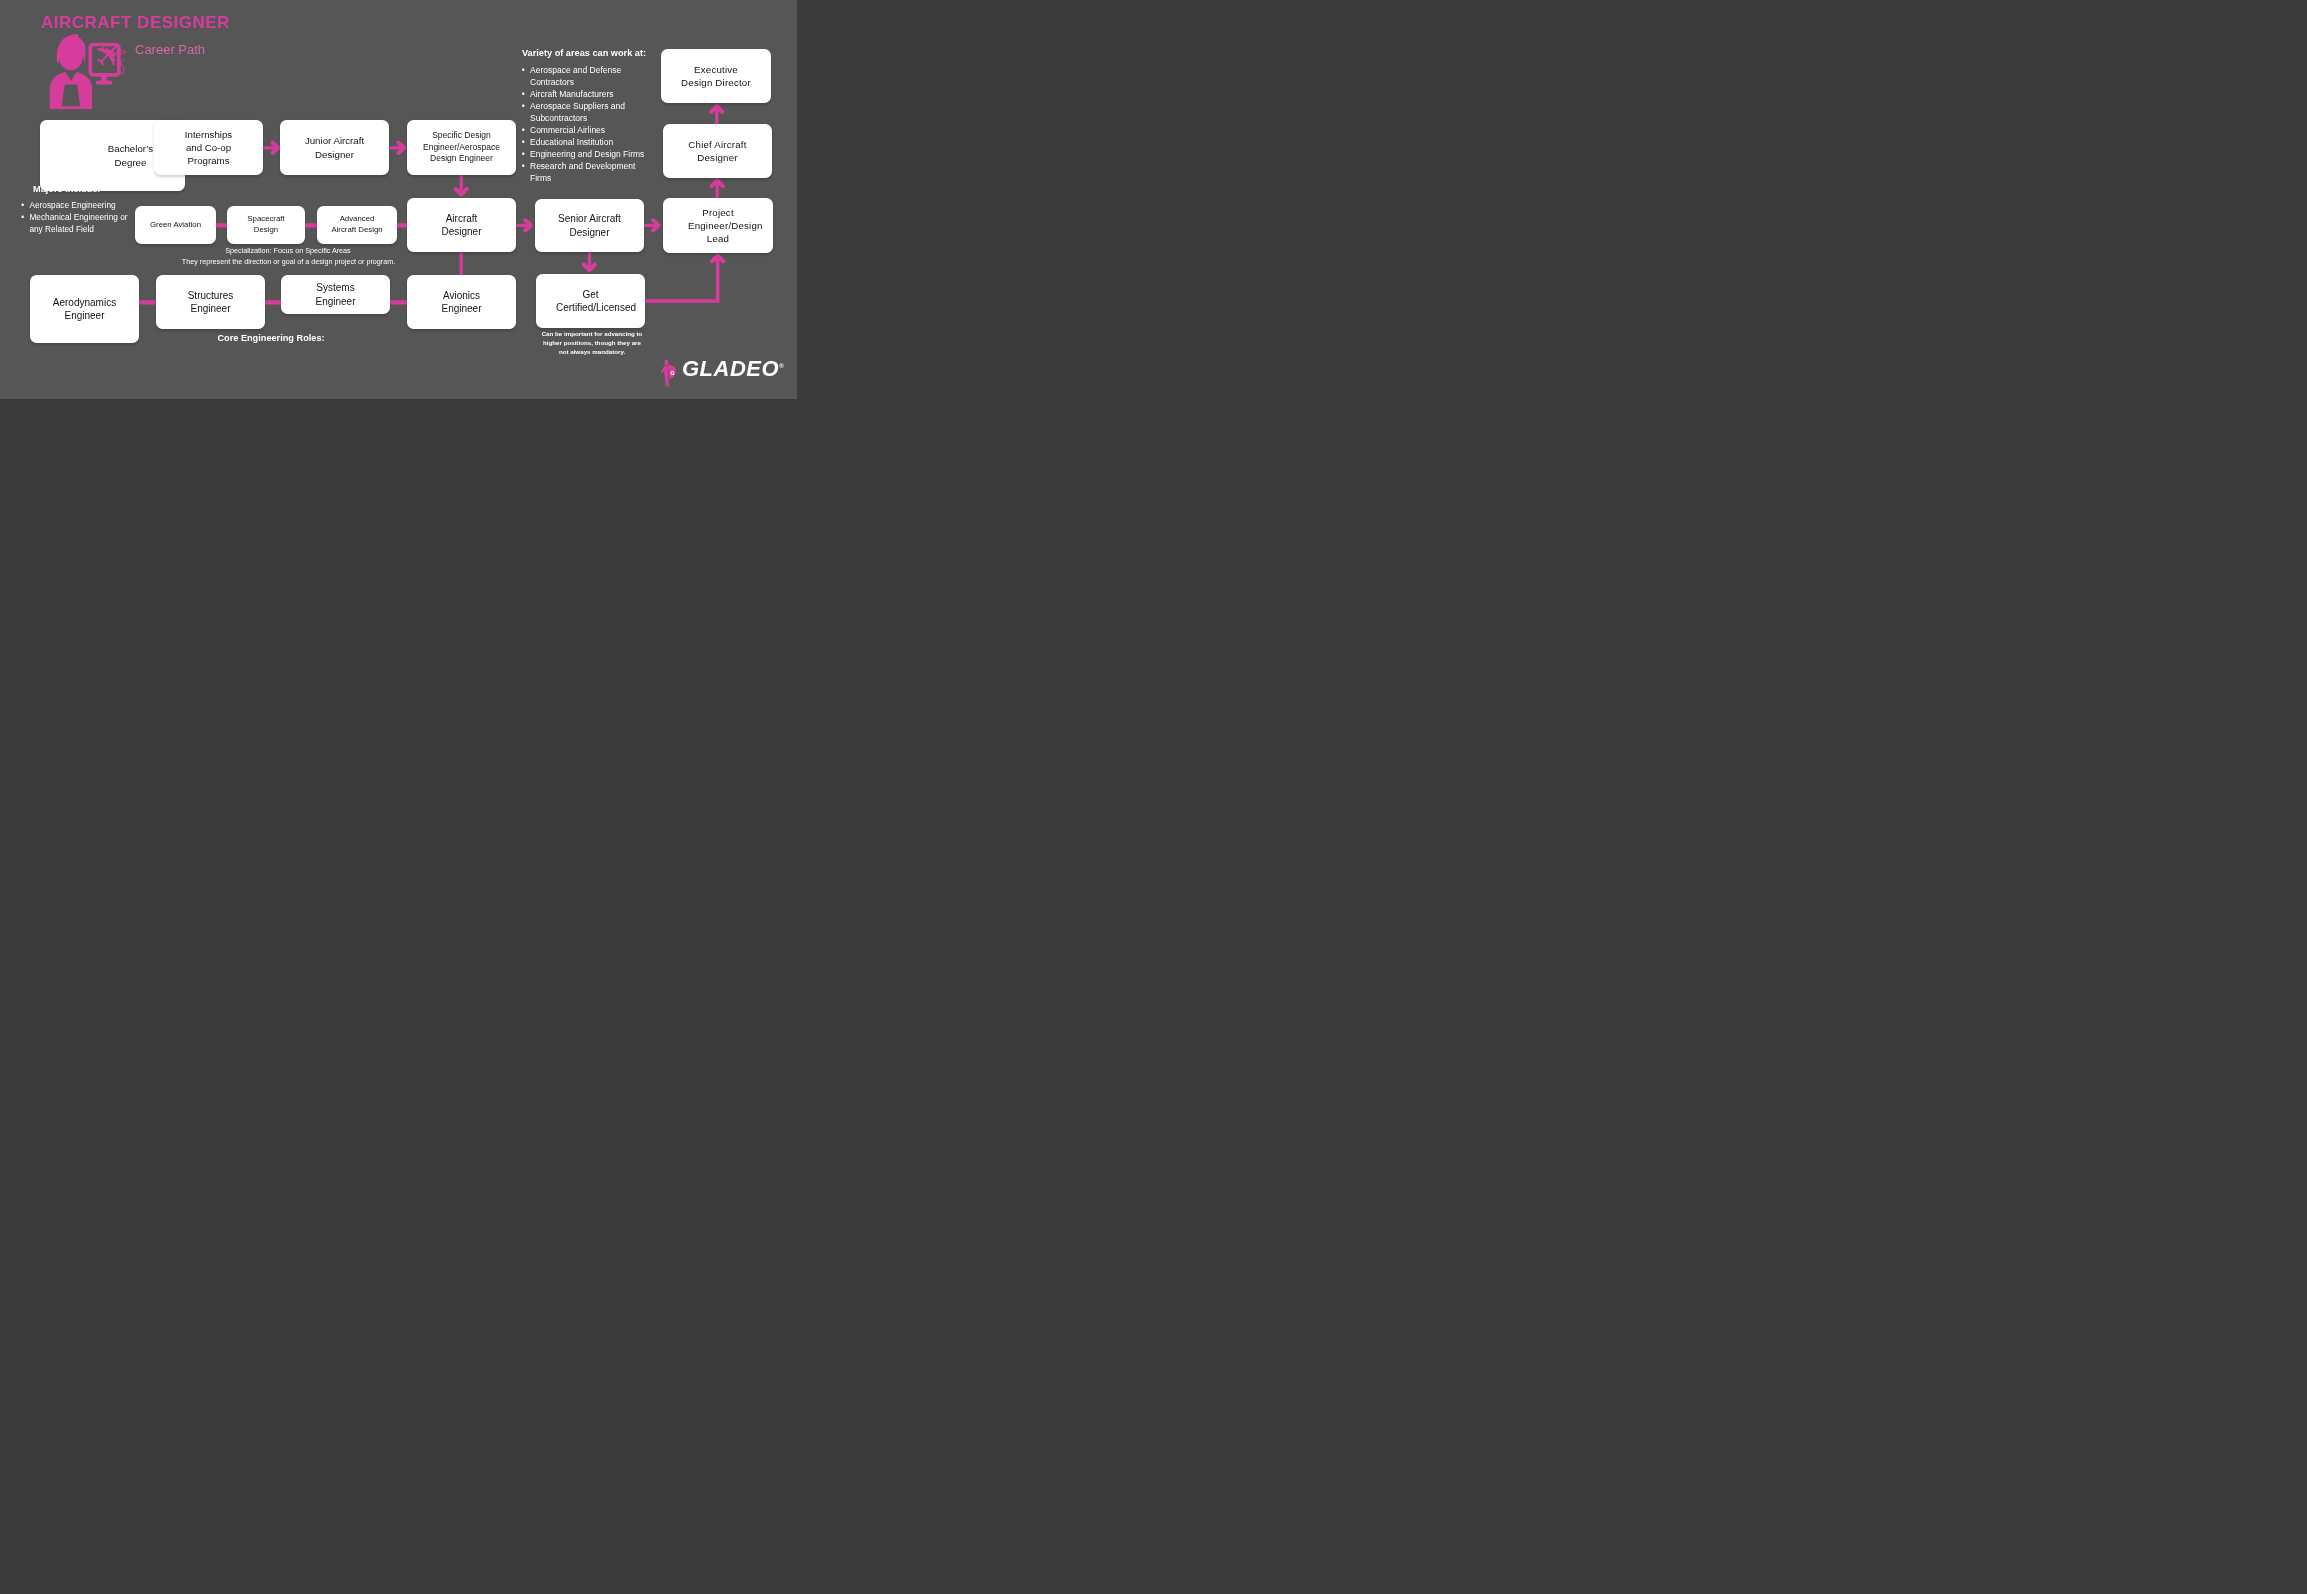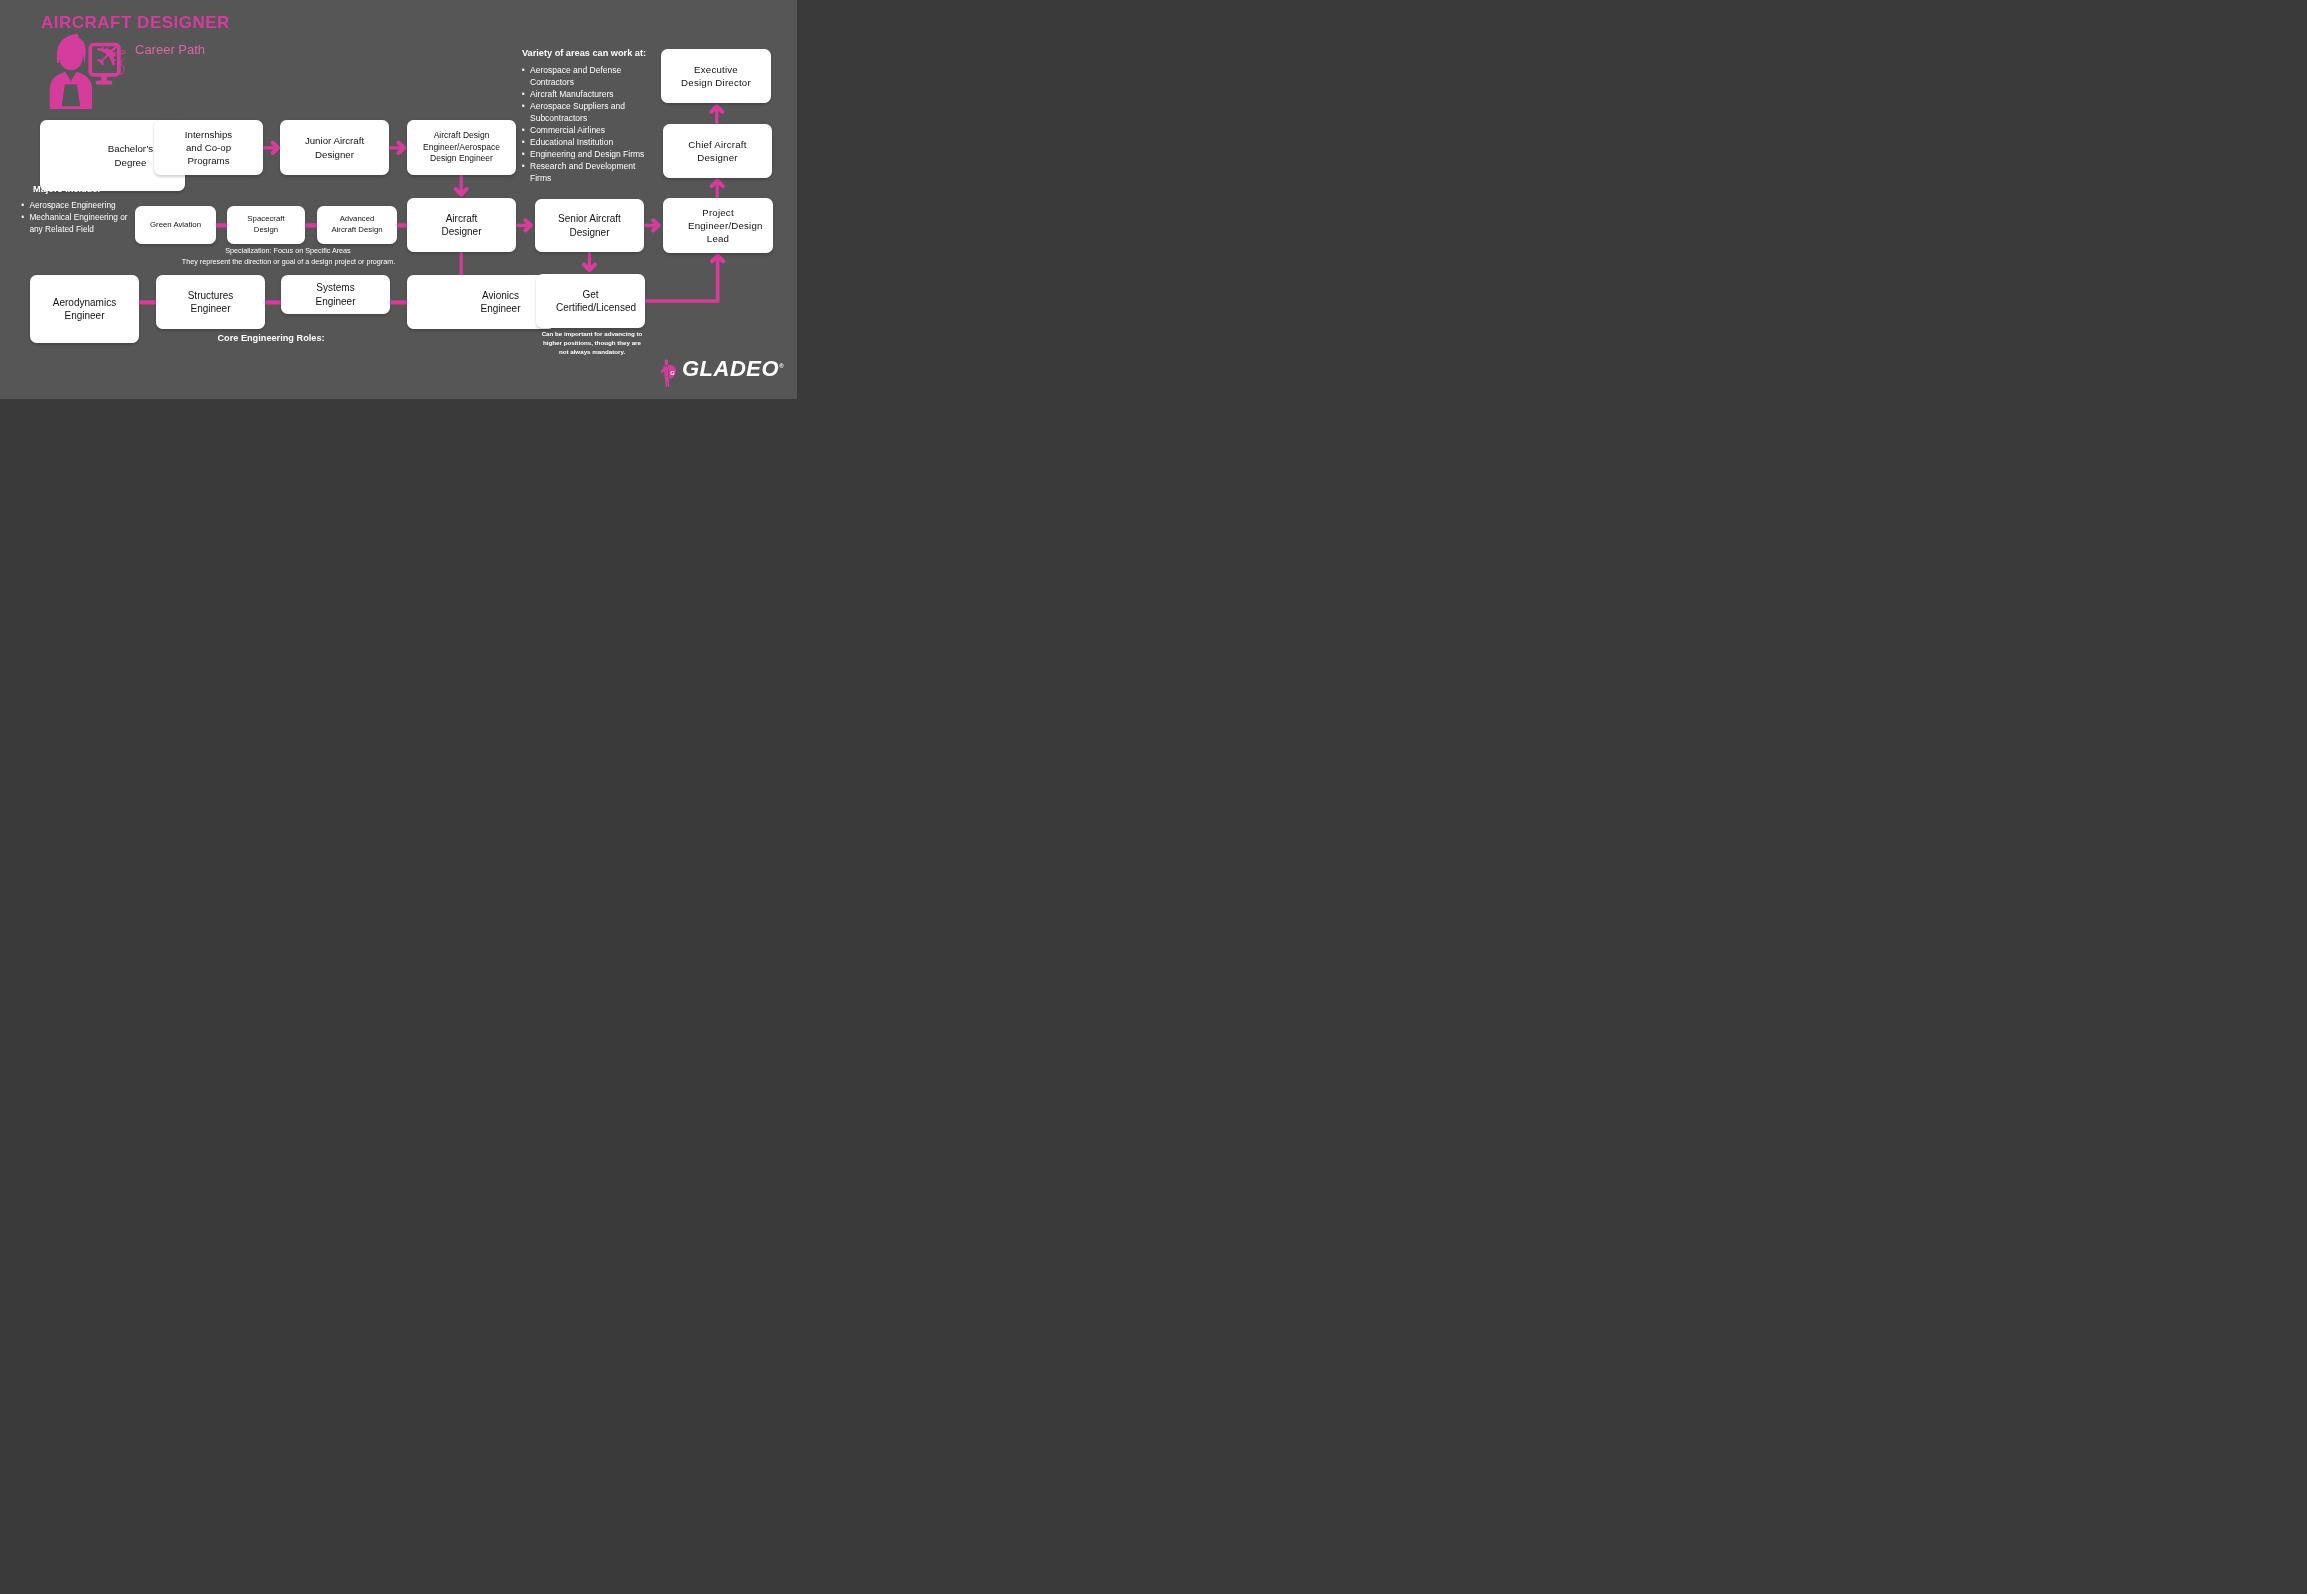--- a/index.html
+++ b/index.html
@@ -110,21 +110,21 @@
   <div class="box f21" style="left:40px;top:120px;width:109px;height:71px;padding-left:36px;">
     <span style="width:58px;">Bachelor’s Degree</span>
     </div>
   <div class="box f21" style="left:154px;top:120px;width:109px;height:55px;">
     <span style="width:58px;">Internships and Co-op Programs</span>
     </div>
   <div class="box f21" style="left:280px;top:120px;width:109px;height:55px;align-items:center;">
     <span style="width:74px;">Junior Aircraft Designer</span>
     </div>
   <div class="box" style="left:407px;top:120px;width:109px;height:55px;font-size:8.5px;">
-    <span style="width:82px;">Aircraft Design Engineer/Aerospace Design Engineer</span>
+    <span style="width:82px;">Specific Design Engineer/Aerospace Design Engineer</span>
     </div>
 
   <div class="wh abs" style="left:508px;top:48px;width:152px;text-align:center;font-size:9.2px;">Variety of areas can work at:</div>
   <div class="bullets abs" style="left:520px;top:64px;width:130px;">
     <div class="bullet" style="width:115px;">Aerospace and Defense Contractors</div>
     <div class="bullet" style="width:115px;">Aircraft Manufacturers</div>
     <div class="bullet" style="width:115px;">Aerospace Suppliers and Subcontractors</div>
     <div class="bullet" style="width:115px;">Commercial Airlines</div>
     <div class="bullet" style="width:115px;">Educational Institution</div>
     <div class="bullet" style="width:115px;">Engineering and Design Firms</div>
@@ -169,21 +169,21 @@
 
   <div class="box f22" style="left:30px;top:275px;width:109px;height:68px;">
     <span style="width:74px;">Aerodynamics Engineer</span>
     </div>
   <div class="box f22" style="left:156px;top:275px;width:109px;height:54px;">
     <span style="width:69px;">Structures Engineer</span>
     </div>
   <div class="box f22" style="left:281px;top:275px;width:109px;height:39px;">
     <span style="width:60px;">Systems Engineer</span>
     </div>
-  <div class="box f22" style="left:407px;top:275px;width:109px;height:54px;padding-left:39px;">
+  <div class="box f22" style="left:407px;top:275px;width:109px;height:54px;">
     <span style="width:60px;">Avionics Engineer</span>
     </div>
   <div class="box f22" style="left:536px;top:274px;width:109px;height:54px;">
     <span style="width:69px;">Get Certified/Licensed</span>
     </div>
 
   <div class="wh abs" style="left:197px;top:333px;width:148px;text-align:center;font-size:9.2px;">Core Engineering Roles:</div>
   <div class="note abs" style="left:541px;top:330px;width:102px;font-size:6.2px;line-height:8.8px;">Can be important for advancing to higher positions, though they are not always mandatory.</div>
 
   <svg class="abs" style="left:657px;top:355px;z-index:2;" width="22" height="37" viewBox="0 0 60 80">

